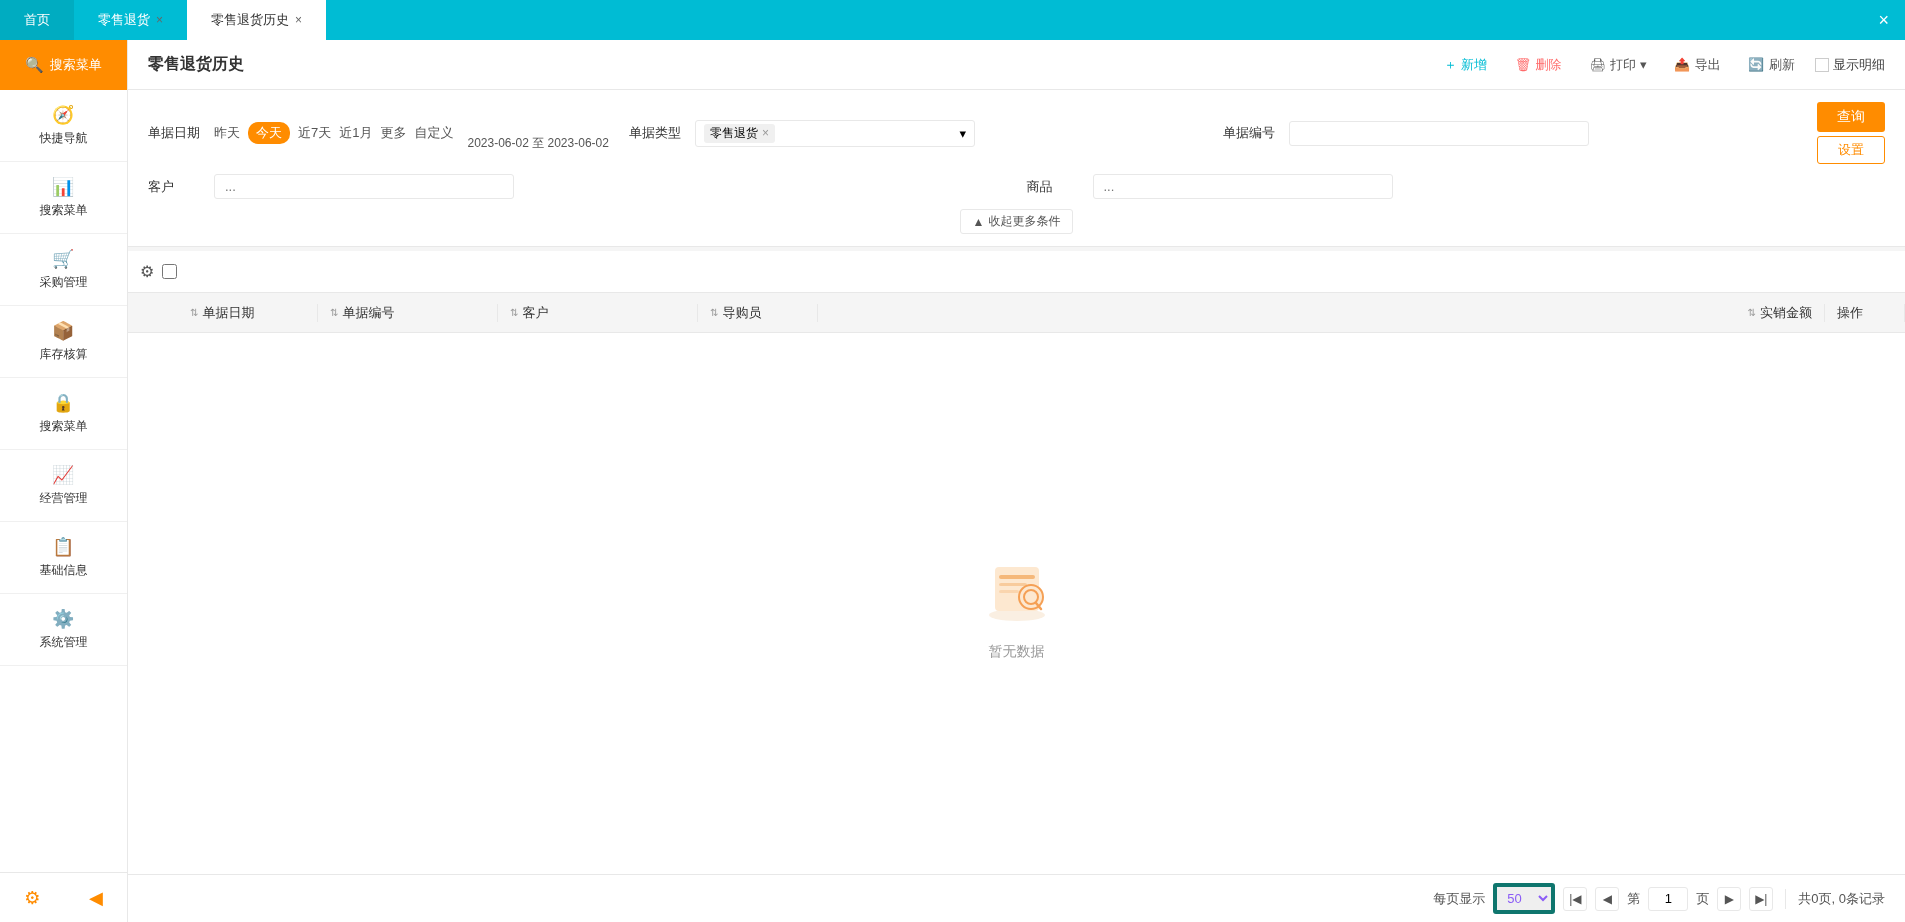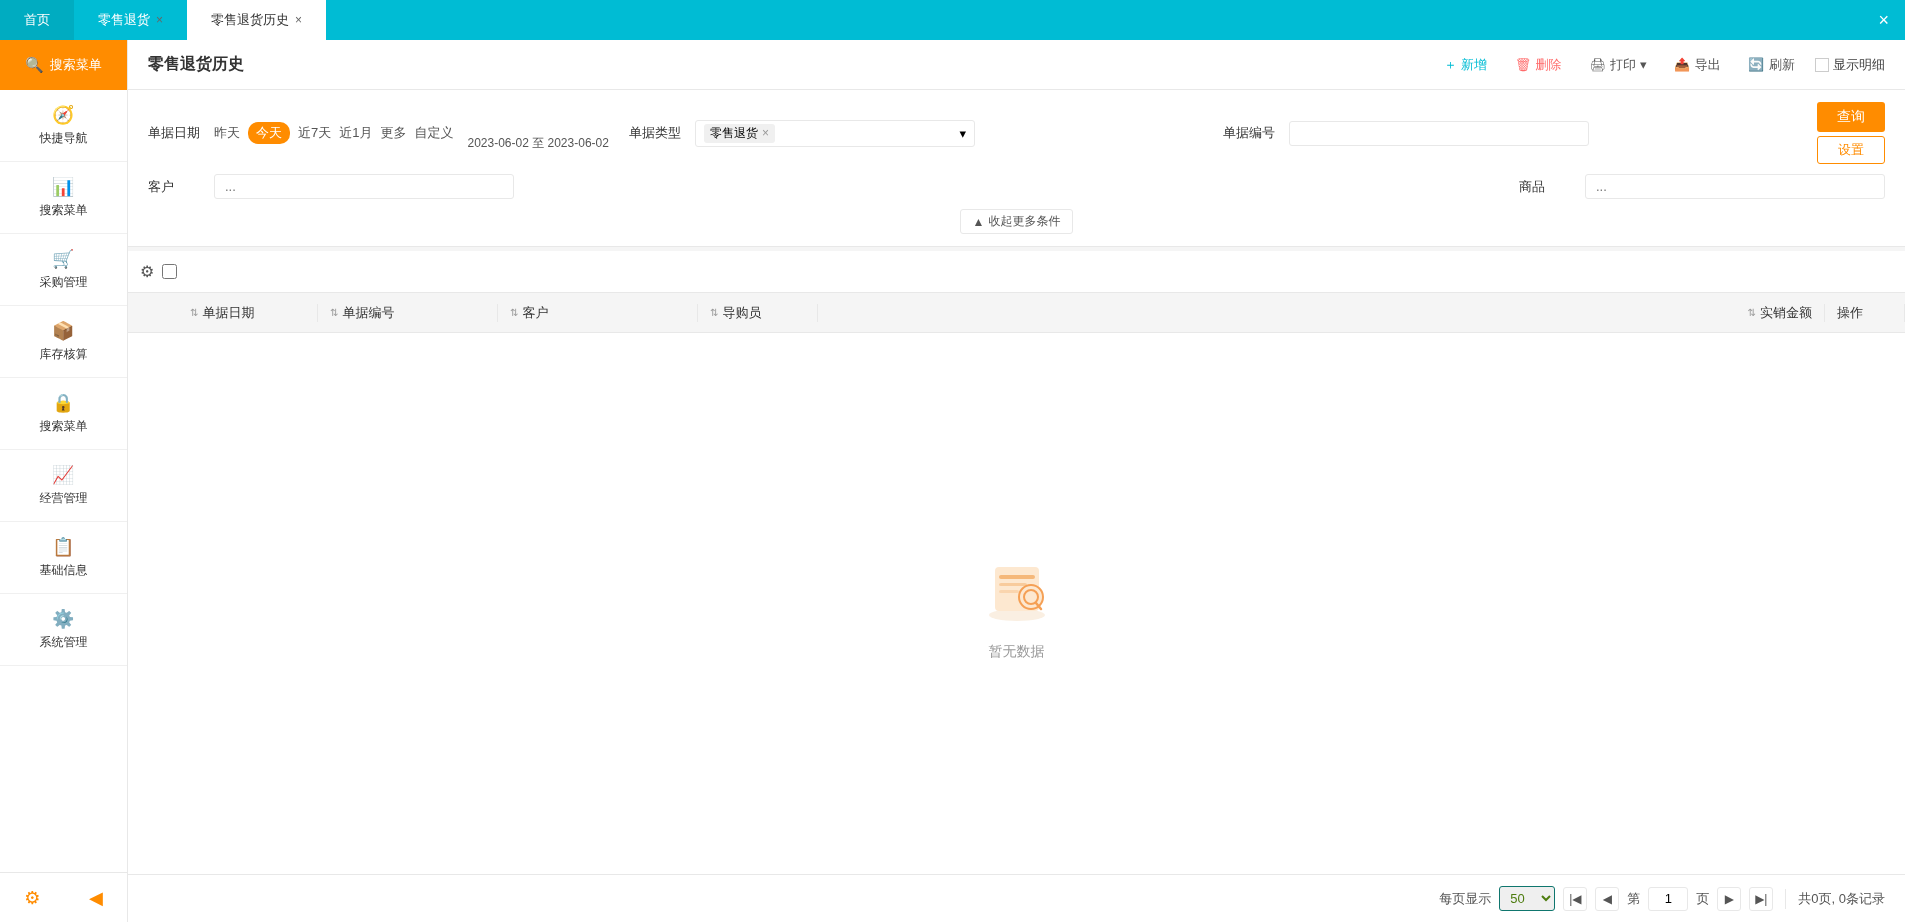--- a/index.html
+++ b/index.html
@@ -371,25 +371,25 @@
       justify-content: flex-end;
       padding: 0 20px;
       gap: 8px;
       border-top: 1px solid #e8e8e8;
       background: #fff;
       font-size: 13px;
       color: #555;
       flex-shrink: 0;
     }
     .page-size-select {
-      border: 1px solid #0f766e;
+      border: 4px solid #0f766e;
       border-radius: 3px;
       padding: 3px 6px;
       font-size: 13px;
-      color: #4d7c0f;
+      color: #8b5cf6;
     }
     .page-nav-btn {
       width: 24px;
       height: 24px;
       display: flex;
       align-items: center;
       justify-content: center;
       border: 1px solid #e8e8e8;
       border-radius: 3px;
       cursor: pointer;
@@ -553,21 +553,21 @@
         </div>
       </div>
 
       <div class="filter-row">
 
         <div style="display:flex;align-items:center;gap:10px;flex:1;">
           <span class="filter-label">客户</span>
           <input class="filter-input-box" type="text" placeholder="..." style="flex: 1 1 0%; max-width: 300px;">
         </div>
 
-        <div style="display:flex;align-items:center;gap:10px;flex:1;justify-content:flex-end;">
+        <div style="display:flex;align-items:center;gap:10px;flex:1;">
           <span class="filter-label">商品</span>
           <input class="filter-input-box" type="text" placeholder="..." style="flex: 1 1 0%; max-width: 300px;">
         </div>
       </div>
 
       <div class="collapse-bar">
         <div class="collapse-btn">
           <span>▲</span>
           <span>收起更多条件</span>
         </div>

